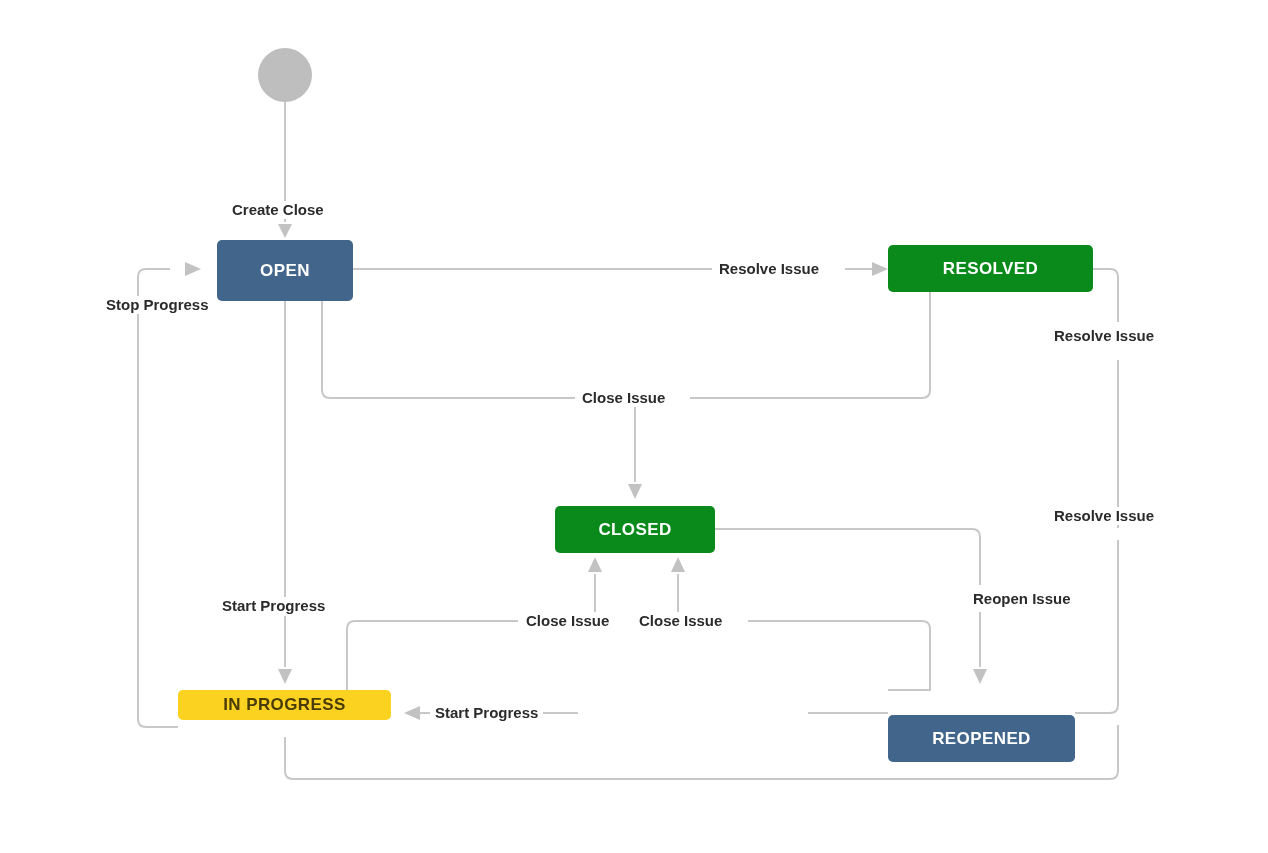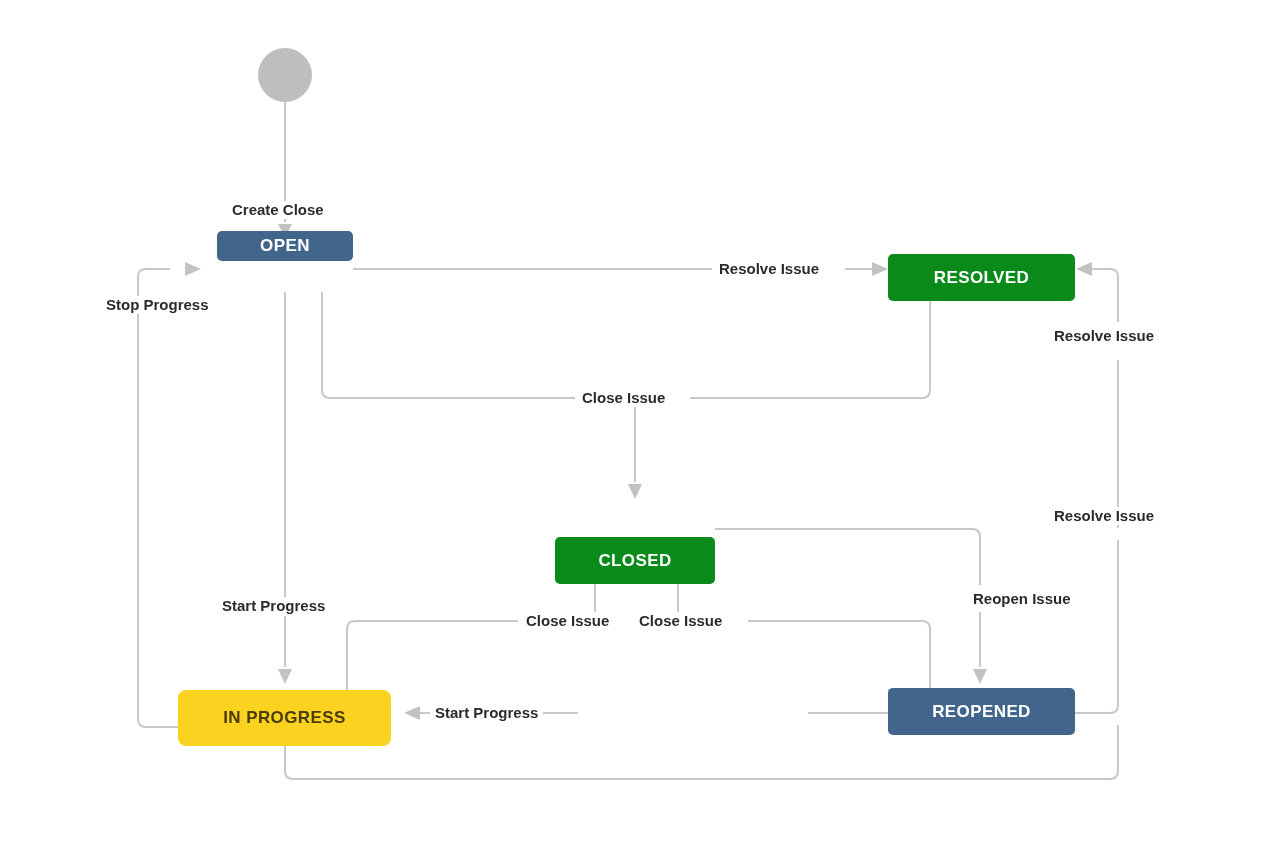--- a/index.html
+++ b/index.html
@@ -117,37 +117,37 @@
 
     <path class="edge-path" d="M1075,713 L1110,713 Q1118,713 1118,705 L1118,540"></path>
     <path class="edge-path" d="M1118,528 L1118,360"></path>
     <path class="edge-path" d="M1118,322 L1118,277 Q1118,269 1110,269 L1092,269"></path>
     <polygon class="arrow-head" points="1092,262 1092,276 1076,269"></polygon>
 
     <path class="edge-path" d="M285,737 L285,771 Q285,779 293,779 L1110,779 Q1118,779 1118,771 L1118,725"></path>
 
   </svg>
 
-  <div class="node node-open" style="left:217px; top:231px; width:136px; height:30px;justify-content:center;">
+  <div class="node node-open" style="left:217px; top:240px; width:136px; height:61px;justify-content:center;">
     <span>OPEN</span>
   </div>
 
-  <div class="node node-resolved" style="left:888px; top:254px; width:187px; height:47px;">
+  <div class="node node-resolved" style="left:888px; top:245px; width:205px; height:47px;">
     <span>RESOLVED</span>
   </div>
 
-  <div class="node node-closed" style="left:555px; top:506px; width:160px; height:47px;margin-top:31px;">
+  <div class="node node-closed" style="left:555px; top:506px; width:160px; height:47px;">
     <span>CLOSED</span>
   </div>
 
-  <div class="node node-inprogress" style="left:178px; top:690px; width:213px; height:56px;border-radius:8px;">
+  <div class="node node-inprogress" style="left:178px; top:690px; width:213px; height:30px;">
     <span>IN PROGRESS</span>
   </div>
 
-  <div class="node node-reopened" style="left:888px; top:688px; width:187px; height:47px;">
+  <div class="node node-reopened" style="left:888px; top:715px; width:187px; height:47px;">
     <span>REOPENED</span>
   </div>
 
   <div class="edge-label" style="left:227px; top:201px;">Create Close</div>
 
   <div class="edge-label" style="left:714px; top:260px;">Resolve Issue</div>
 
   <div class="edge-label" style="left:577px; top:389px;">Close Issue</div>
 
   <div class="edge-label" style="left:71px; top:296px;margin-left:30px;">Stop Progress</div>

